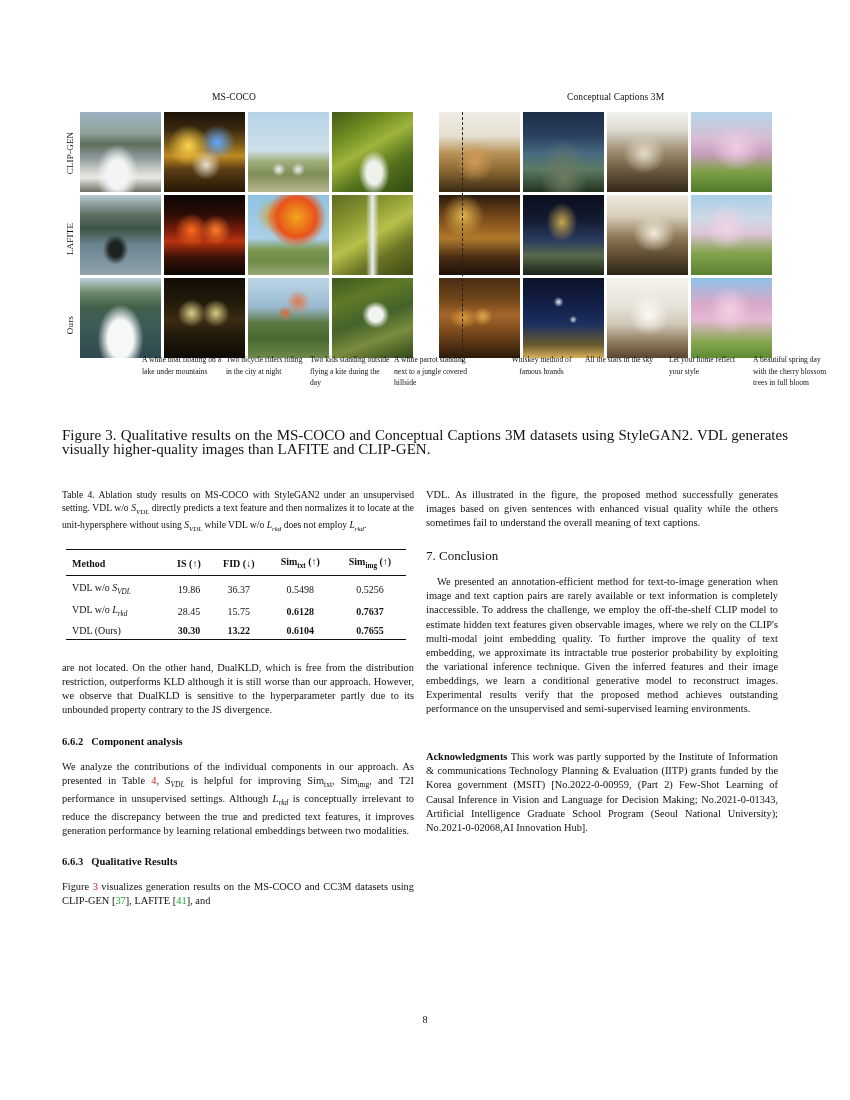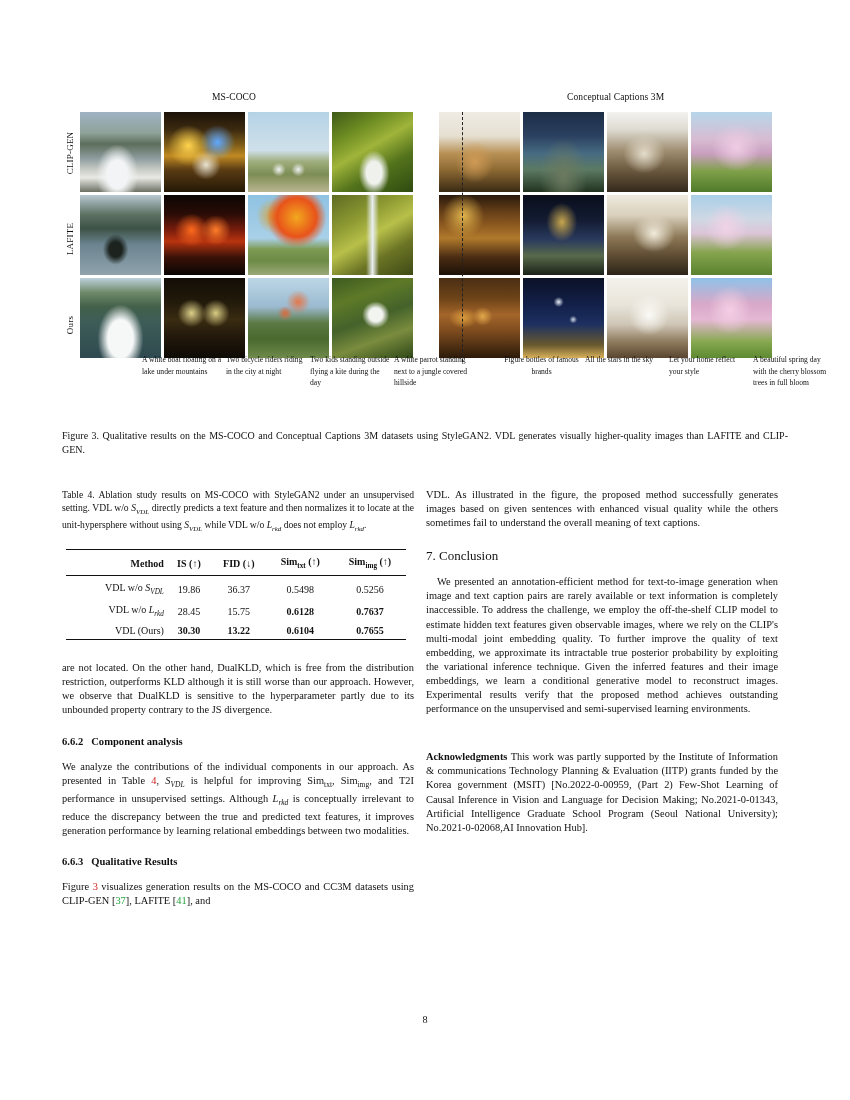--- a/index.html
+++ b/index.html
@@ -112,21 +112,21 @@
   }
   .cap-cell.gapafter { margin-right: 26px; }
   .cap-cell.center { text-align: center; }
 
   
   .fig-caption {
     position: absolute;
     left: 62px;
     top: 429px;
     width: 726px;
-    font-size: 10px;
+    font-size: 15px;
     line-height: 13.6px;
     text-align: justify;
   }
 
   
   .col {
     position: absolute;
     top: 488px;
     width: 352px;
     font-size: 10.4px;
@@ -150,21 +150,21 @@
     margin: 0 auto 0 4px;
     font-size: 10px;
   }
   table.ablation th, table.ablation td {
     padding: 1.5px 3px;
     text-align: center;
     white-space: nowrap;
   }
   table.ablation th:first-child,
   table.ablation td:first-child {
-    text-align: right;
+    text-align: left;
     padding-left: 6px;
   }
   .rule-top td    { border-top: 1.1px solid #111; height: 1px; padding: 0; }
   .rule-mid td    { border-top: 0.7px solid #111; height: 1px; padding: 0; }
   .rule-bot td    { border-top: 1.1px solid #111; height: 1px; padding: 0; }
   .bold { font-weight: bold; }
 
   .para { margin: 0 0 0 0; text-indent: 0; }
   .spacer-sm { height: 11px; }
   .spacer-md { height: 17px; }
@@ -336,21 +336,21 @@
       </div>
 
       <div class="divider"></div>
     </div>
 
     <div class="cap-row">
       <div class="cap-cell">A white boat floating on a lake under mountains</div>
       <div class="cap-cell">Two bicycle riders riding in the city at night</div>
       <div class="cap-cell">Two kids standing outside flying a kite during the day</div>
       <div class="cap-cell gapafter">A white parrot standing next to a jungle covered hillside</div>
-      <div class="cap-cell center">Figure bottles of famous brands</div>
+      <div class="cap-cell center">Whiskey method of famous brands</div>
       <div class="cap-cell">All the stars in the sky</div>
       <div class="cap-cell">Let your home reflect your style</div>
       <div class="cap-cell">A beautiful spring day with the cherry blossom trees in full bloom</div>
     </div>
   </div>
 
   <div class="fig-caption">Figure 3. Qualitative results on the MS-COCO and Conceptual Captions 3M datasets using StyleGAN2. VDL generates visually higher-quality images than LAFITE and CLIP-GEN.</div>
 
   <div class="col left">
 

